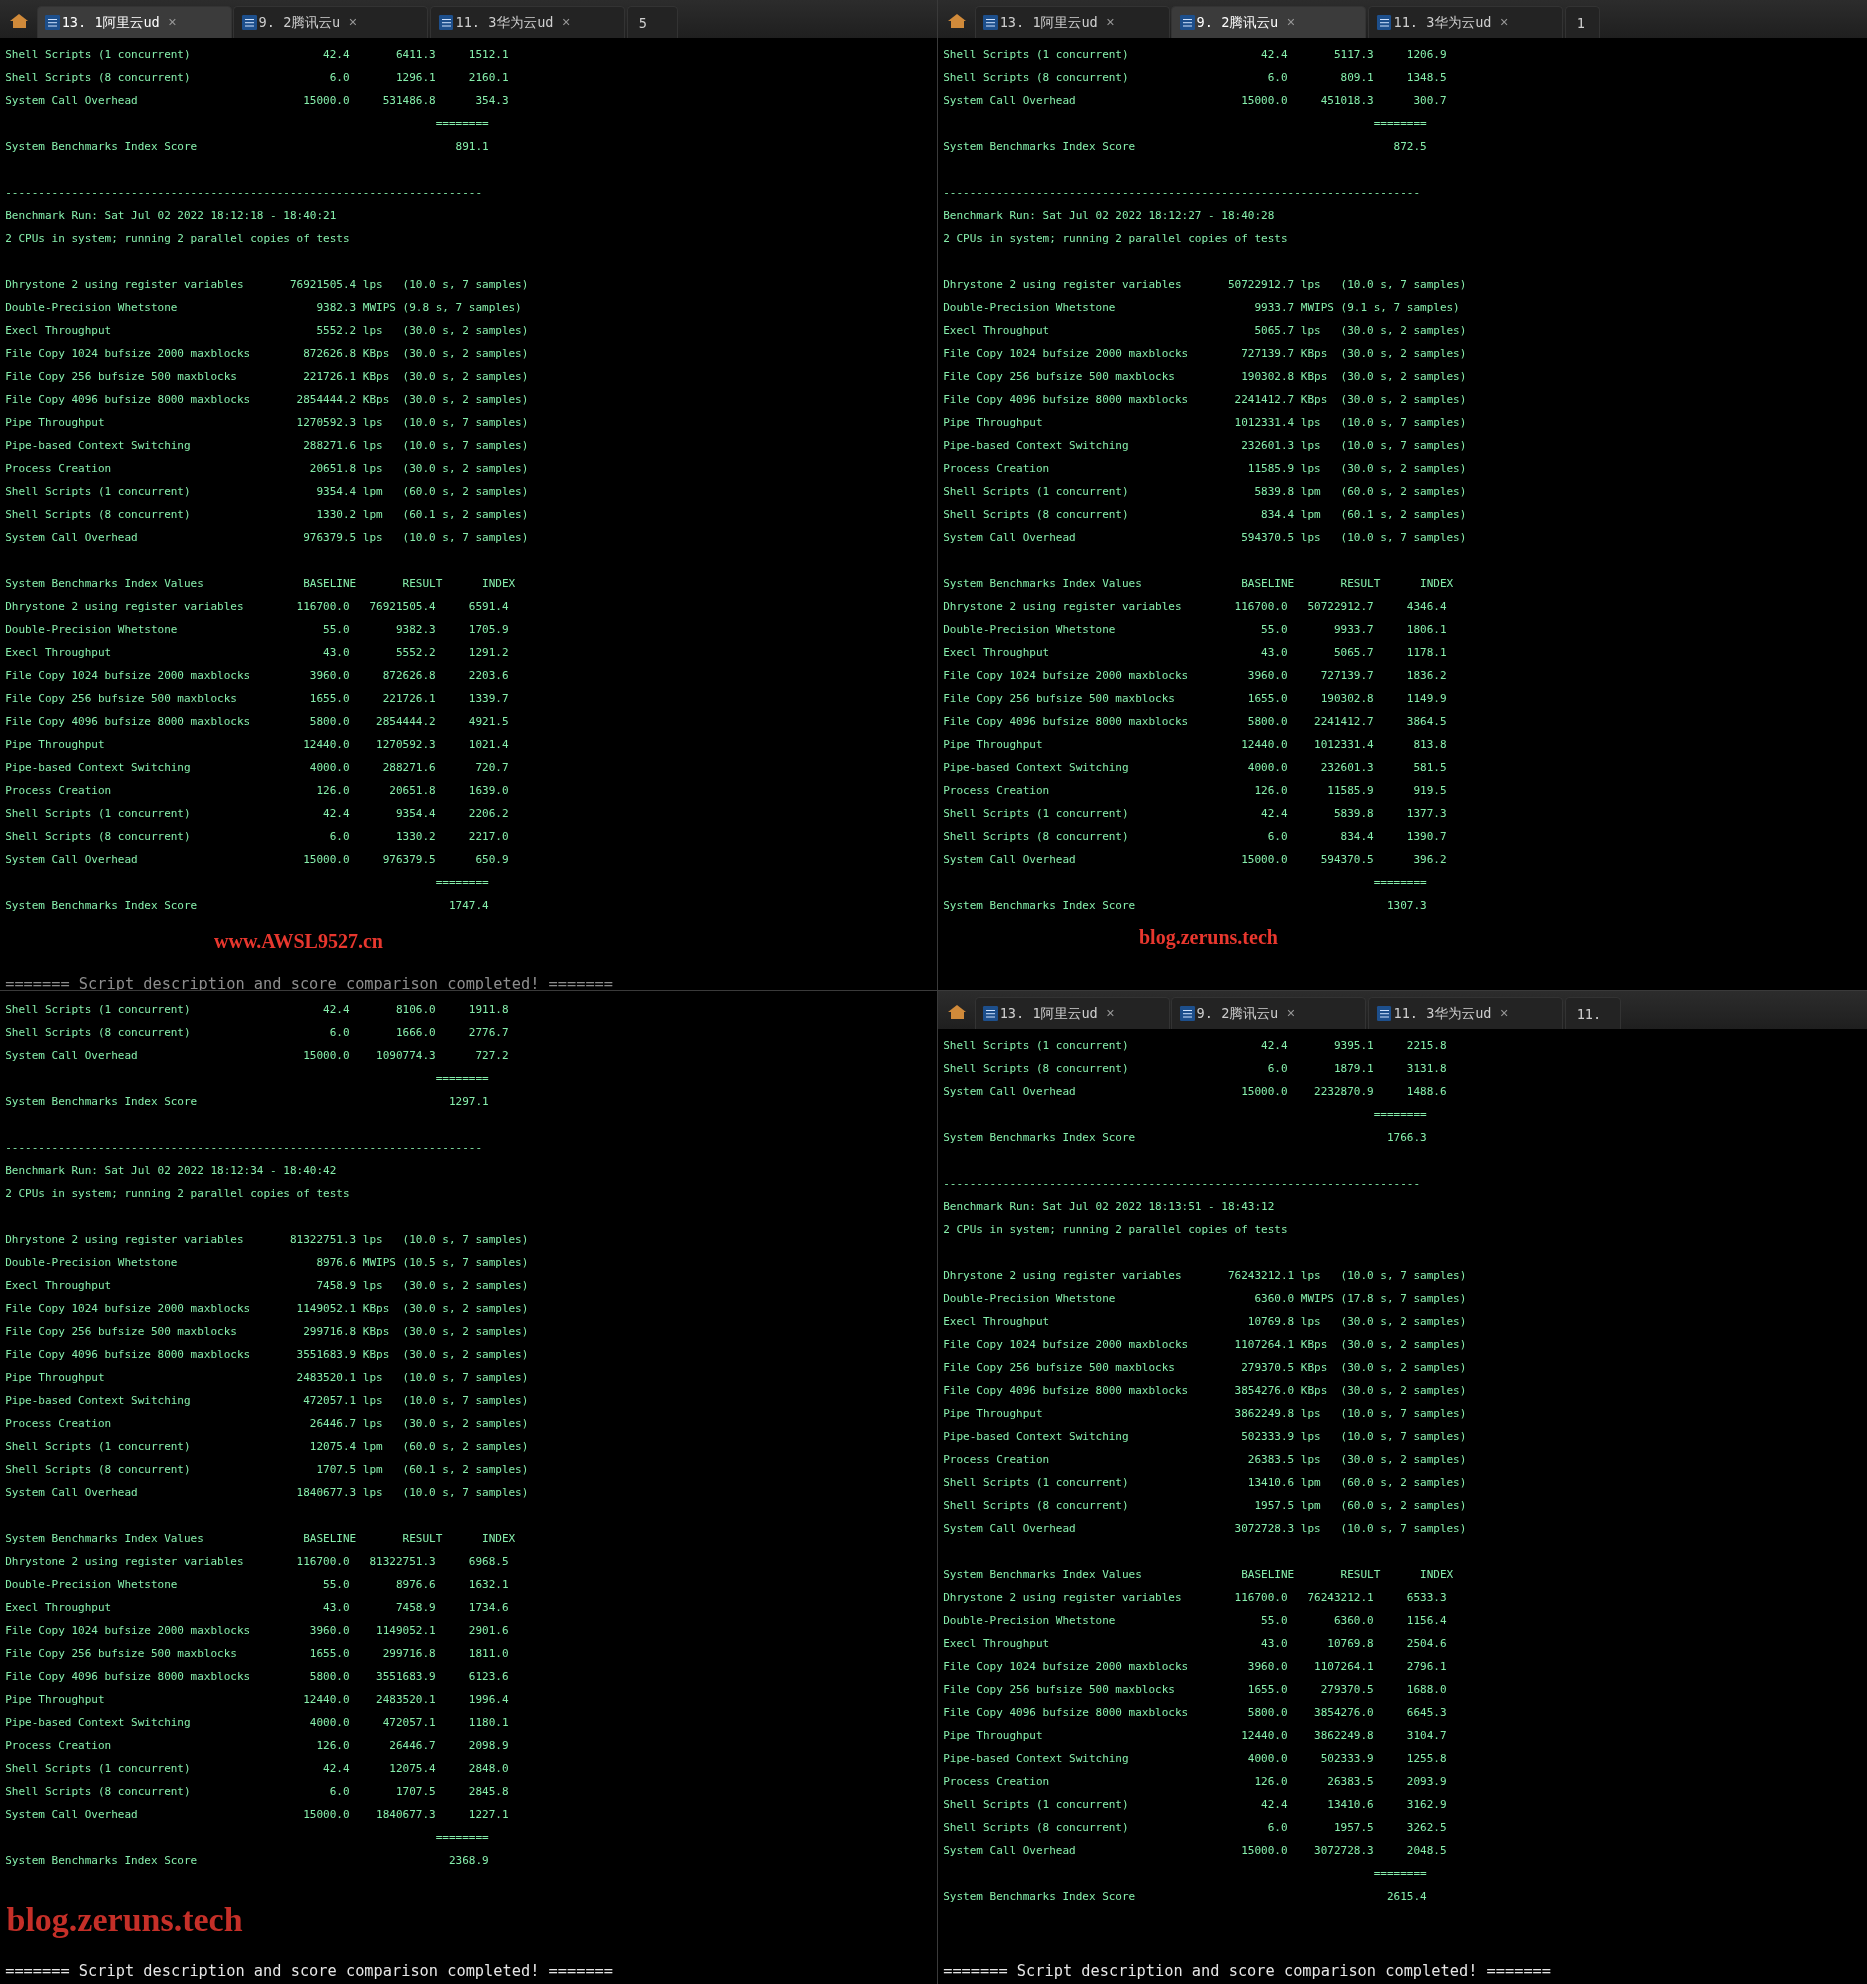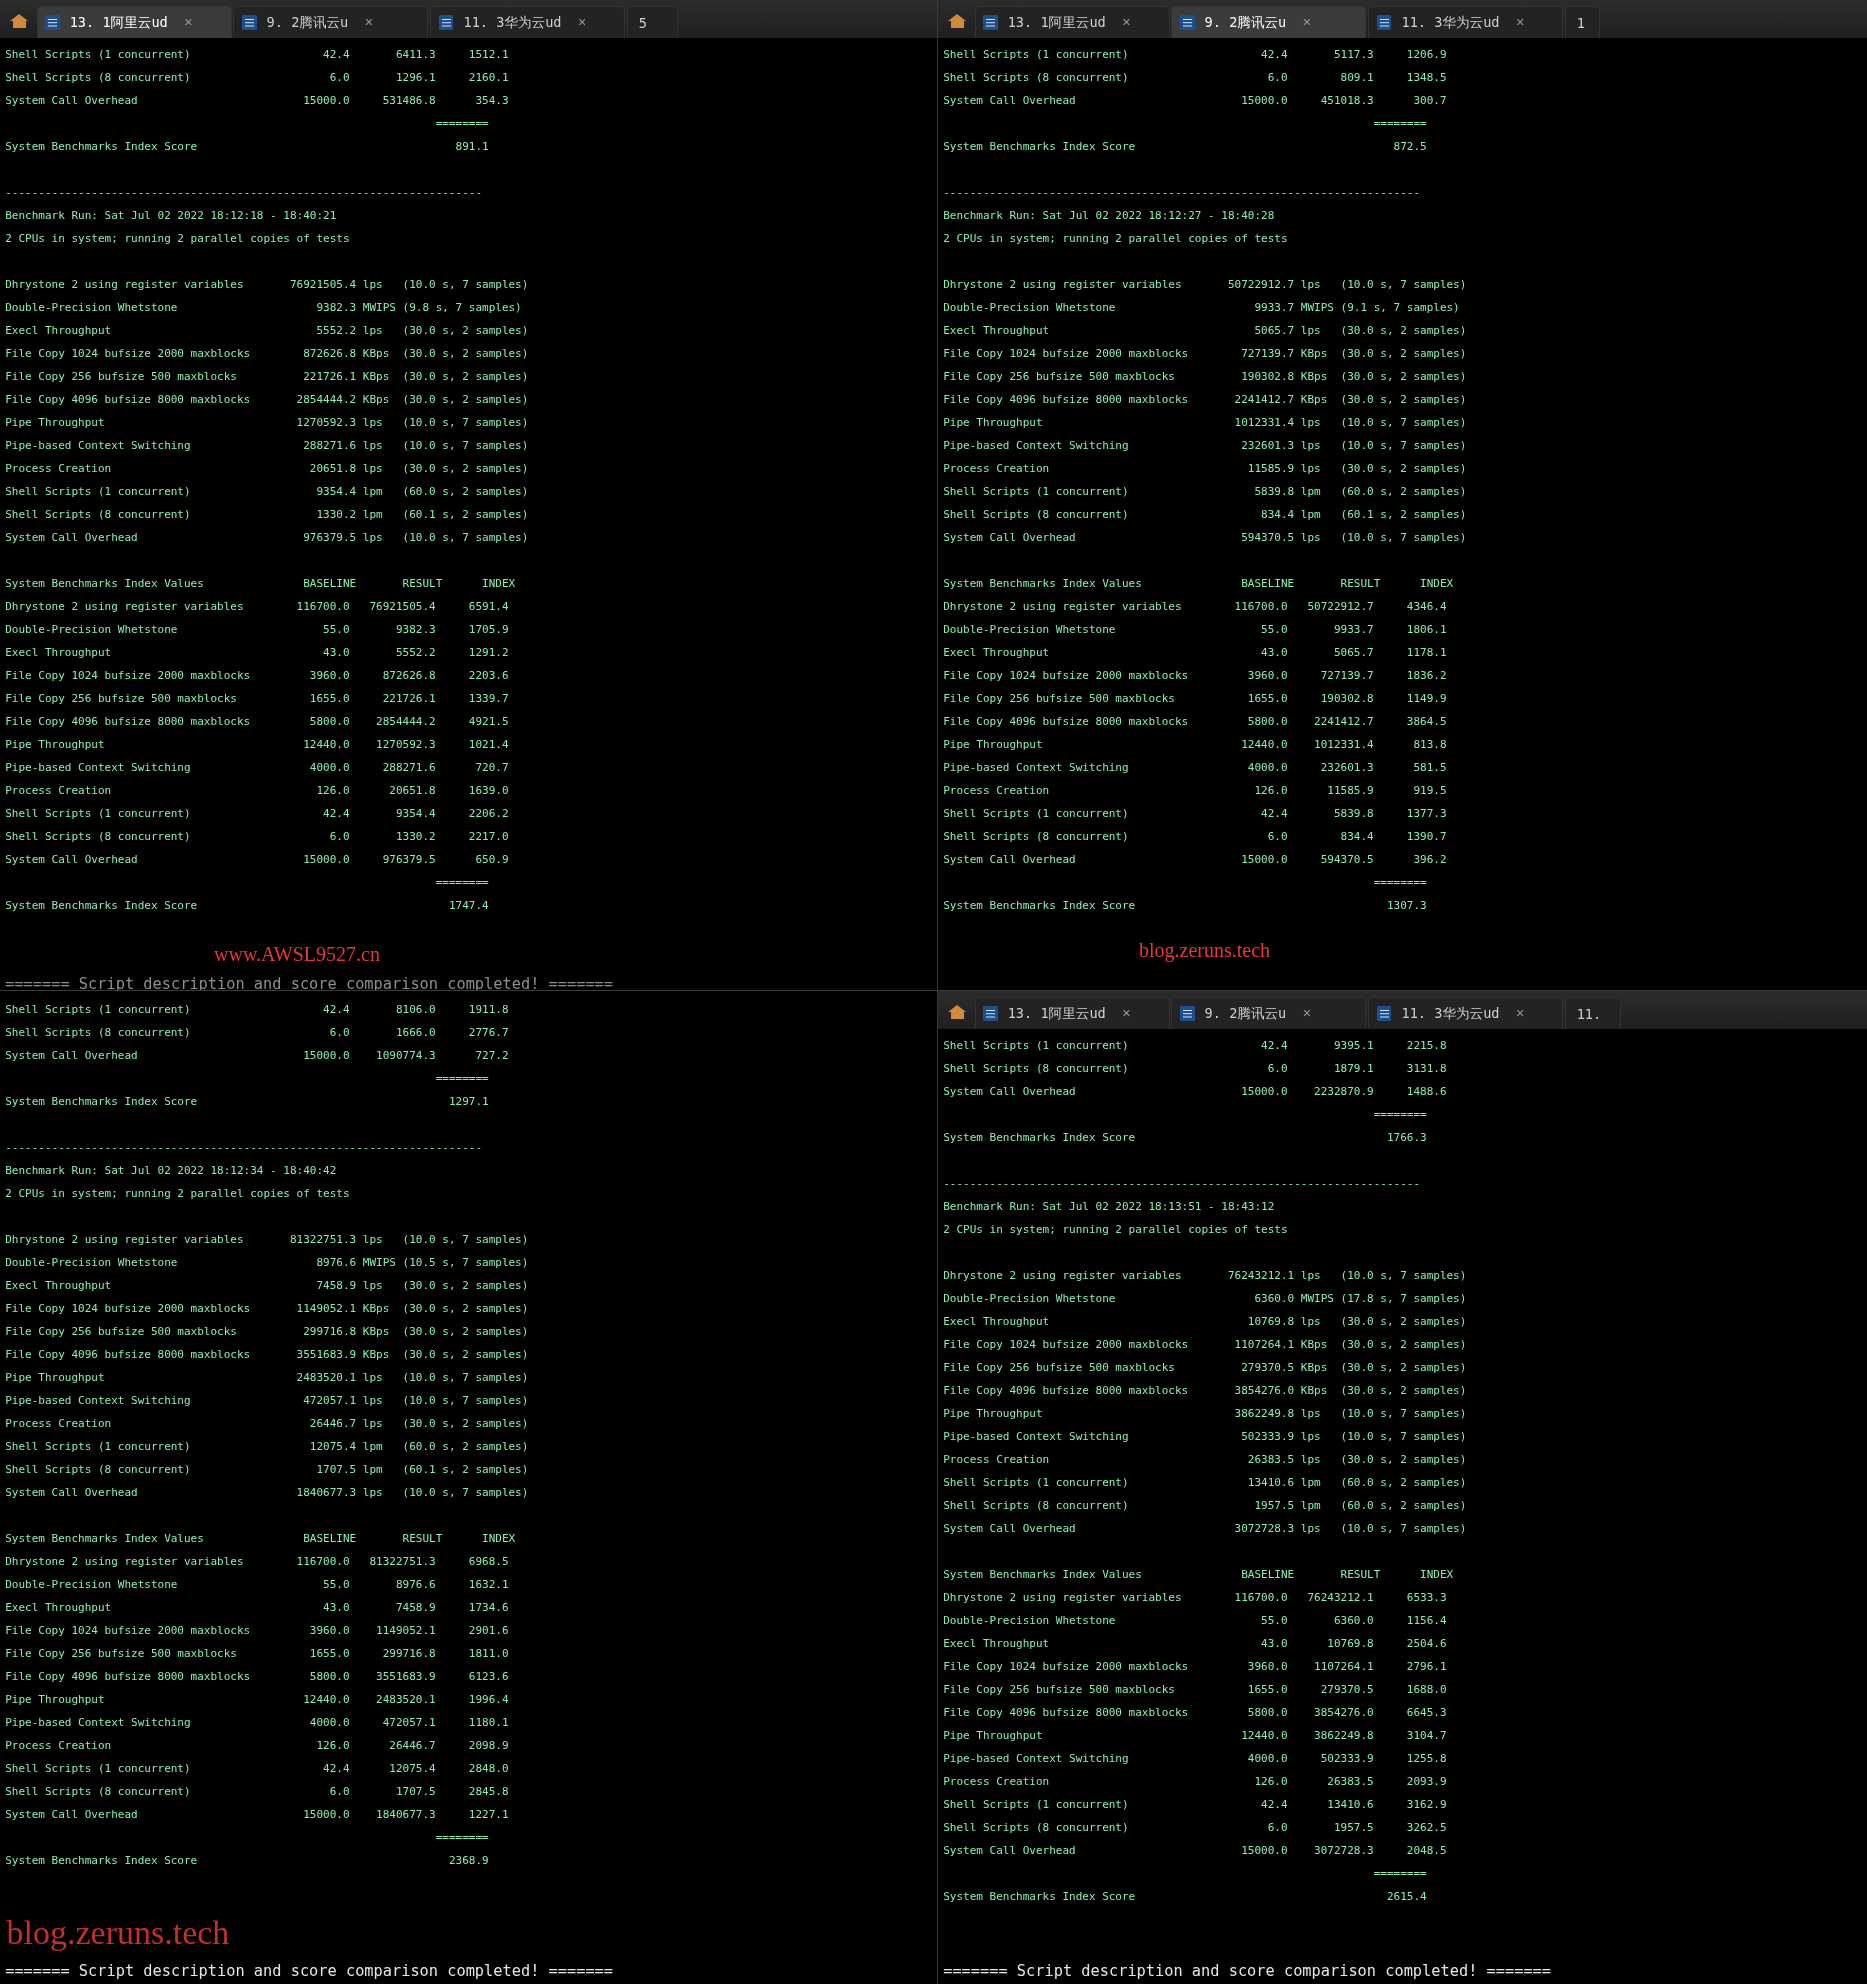--- a/index.html
+++ b/index.html
@@ -60,21 +60,21 @@
     content: "";
     position: absolute; left: 3.2px; top: 7.8px;
     width: 13px; height: 7.8px;
     background: #d08a3a;
   }
   .tab {
     height: 32px;
     min-width: 0;
     display: flex;
     align-items: center;
-    gap: 10px;
+    gap: 2px;
     padding: 0 9px 0 7.8px;
     margin-right: 1.9px;
     background: #232323;
     border-radius: 4.5px 4.5px 0 0;
     color: #cfcfcf;
     font-size: 13.6px;
     white-space: nowrap;
     overflow: hidden;
     border: 0.6px solid #333;
     border-bottom: none;
@@ -124,24 +124,23 @@
     color: #86efac;
     font-size: 11px;
     line-height: 23px;
     white-space: pre;
     padding: 3.9px 0 0 5.2px;
     position: relative;
   }
   .watermark {
     position: absolute;
     font-family: "Liberation Serif", serif;
-    font-weight: normal;
+    font-weight: bold;
     color: #e01b24;
     white-space: nowrap;
-    margin-top: 13px;
   }
   .wm1 { left: 214px; top: 930px; font-size: 20px; color: #e8372e; }
   .wm2 { left: 201px; top: 926px; font-size: 20px; color: #e8372e; }
   .wm3 { left: 6.5px; top: 910px; font-size: 34px; color: #d6342c; opacity: .92; }
   .wm-zhihu {
     position: absolute;
     right: 14.3px; bottom: 38px;
     color: #f2f2f2;
     font-family: "Liberation Sans", sans-serif;
     font-weight: bold;

